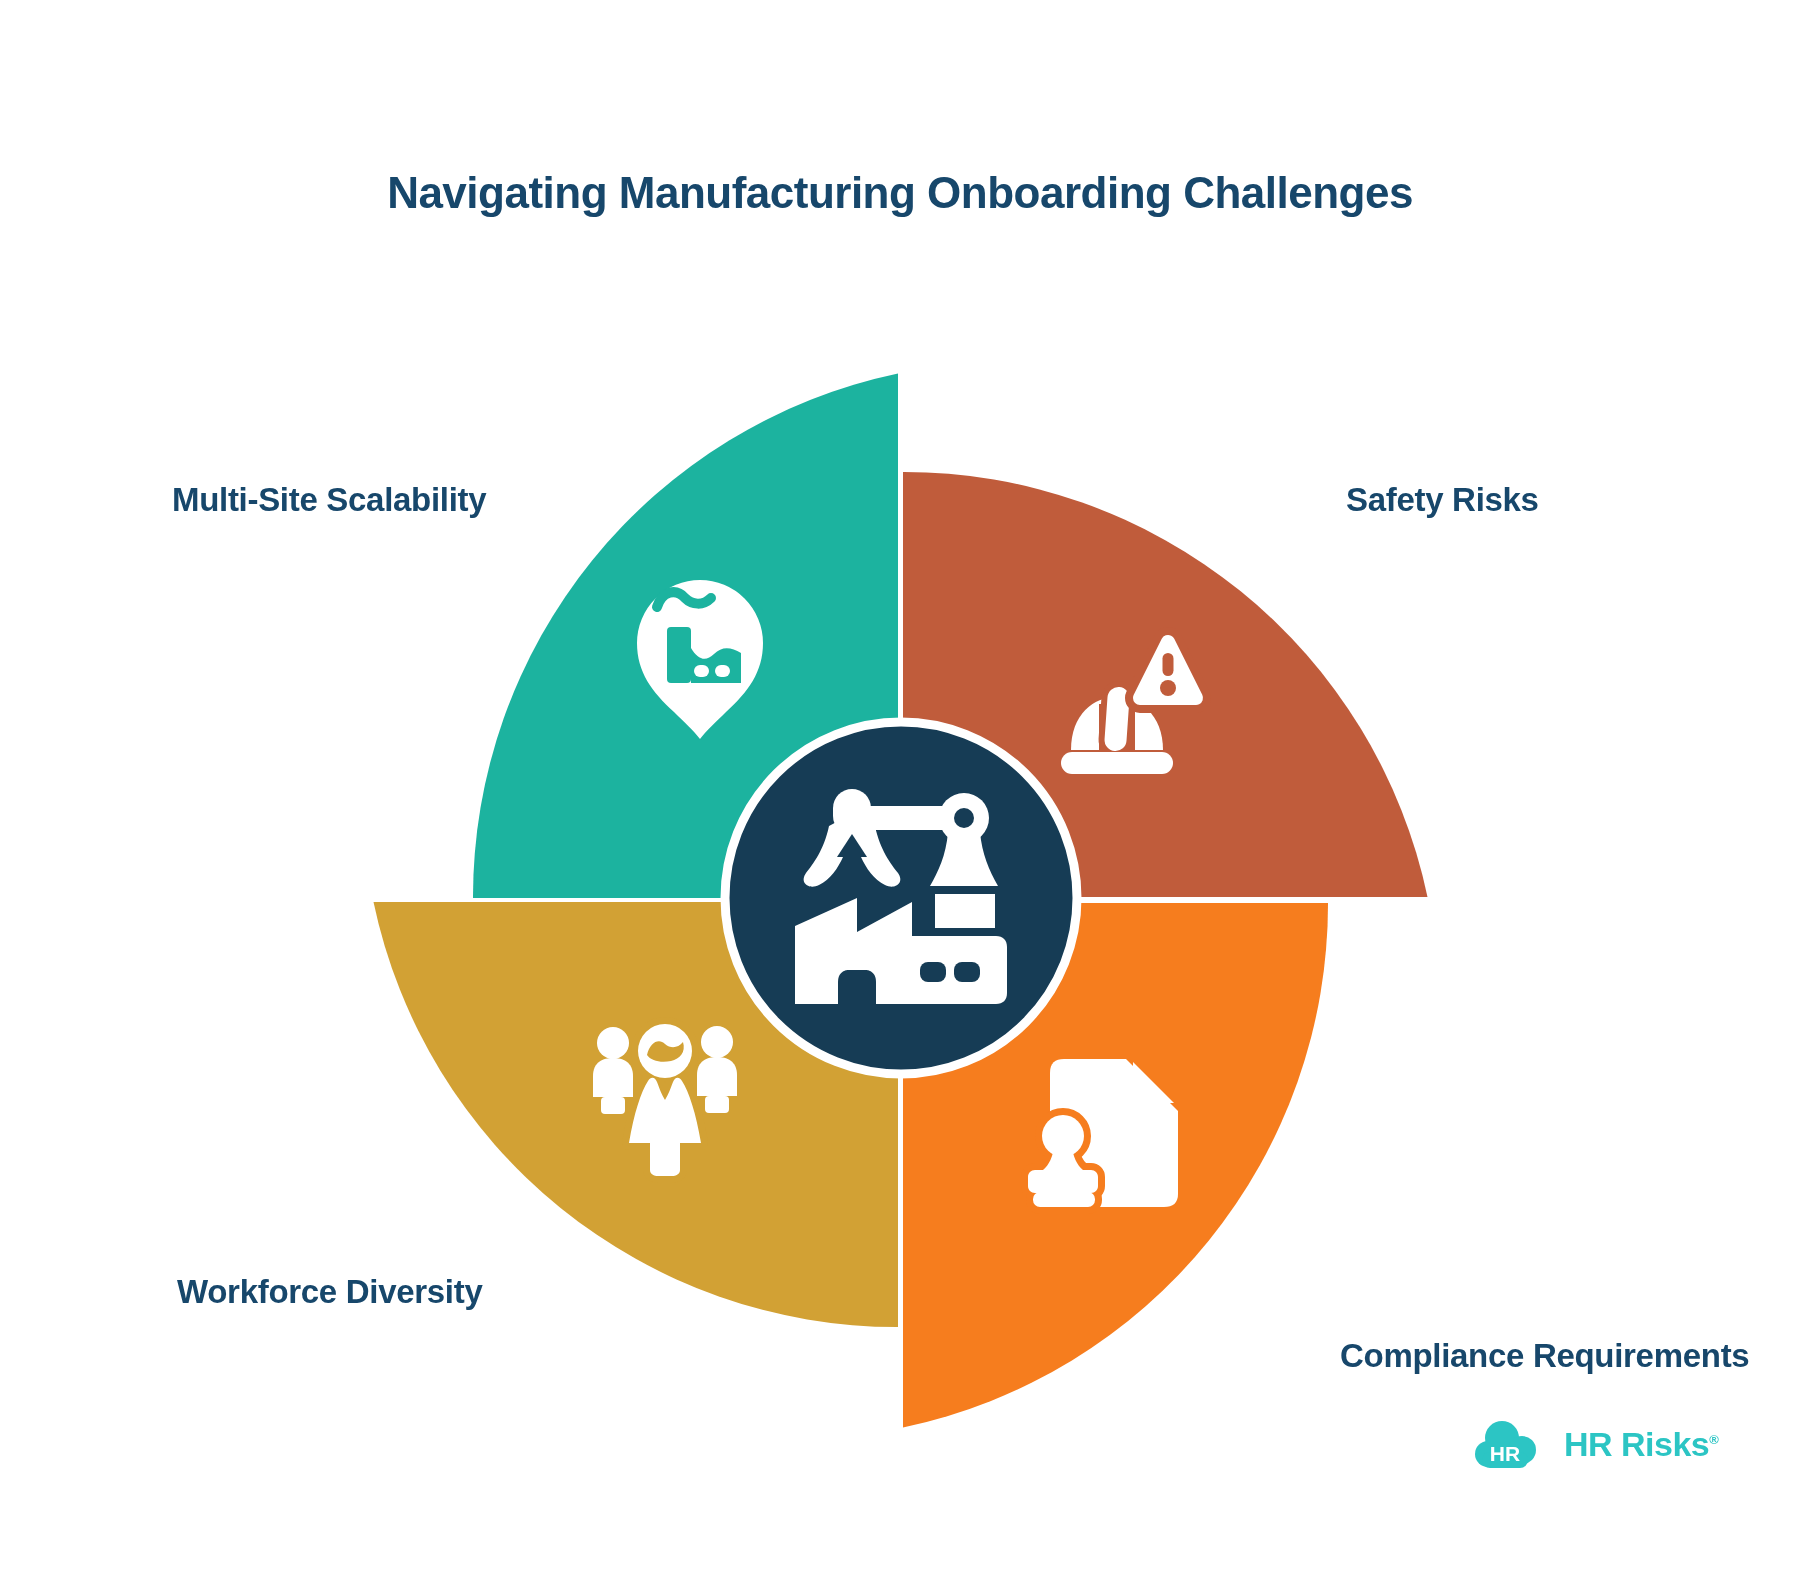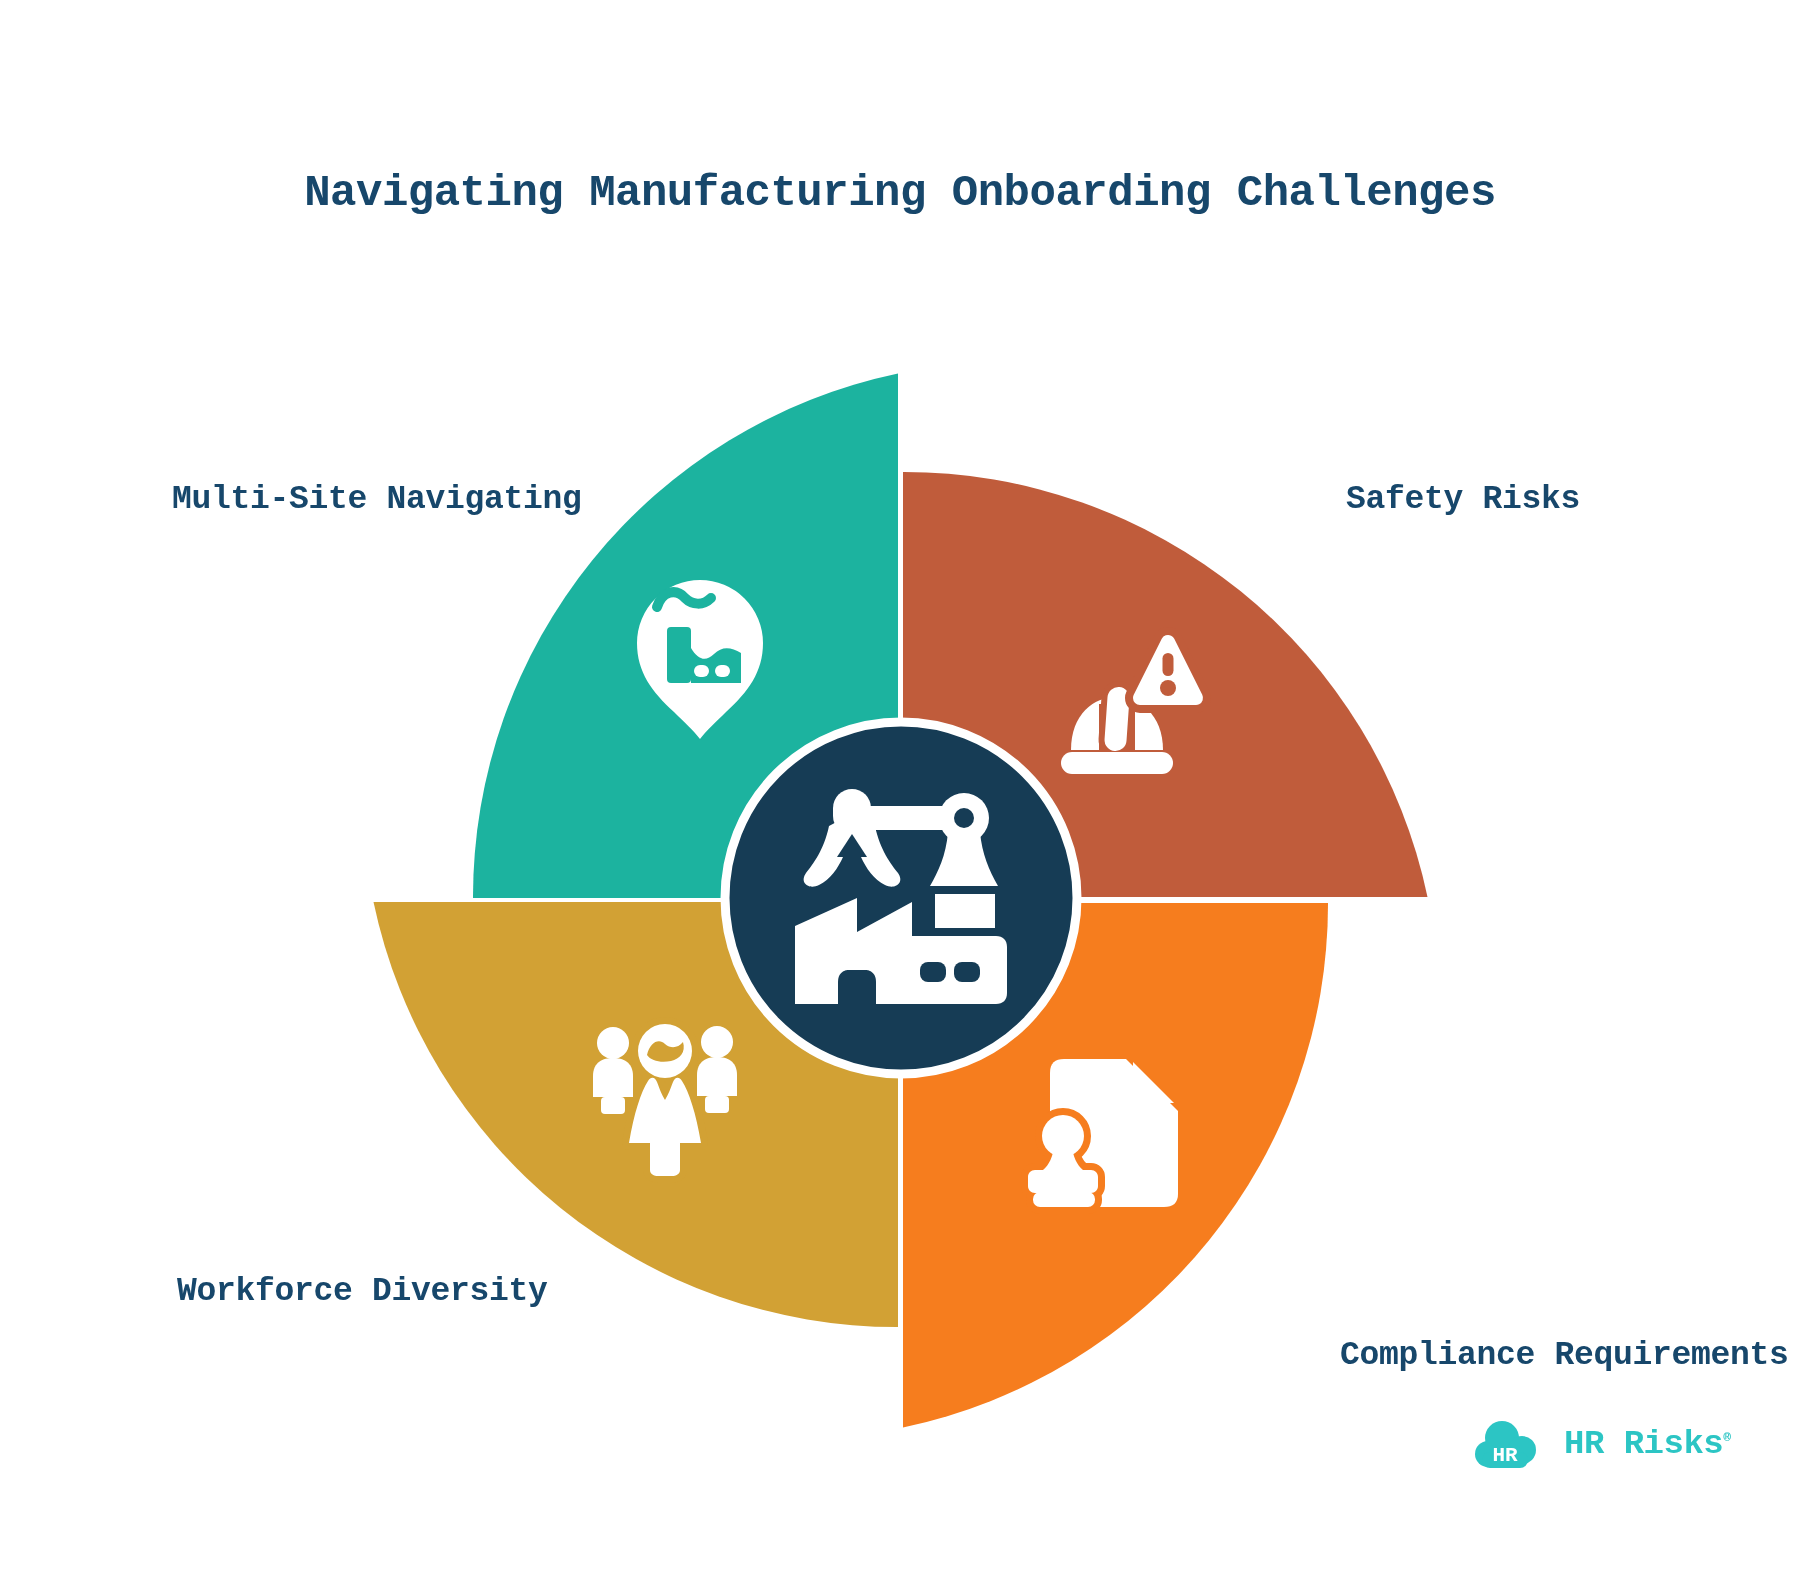--- a/index.html
+++ b/index.html
@@ -1,18 +1,18 @@
 <!DOCTYPE html>
 <html><head>
 <meta charset="utf-8">
 <style>
   html,body{margin:0;padding:0;background:#ffffff;}
   .canvas{
     position:relative;width:1800px;height:1592px;background:#ffffff;
-    font-family:Liberation Mono, monospace;overflow:hidden;
+    font-family:Liberation Sans, sans-serif;overflow:hidden;
   }
   .title{
     position:absolute;left:0;right:0;top:168px;text-align:center;
     font-size:44px;font-weight:bold;letter-spacing:-0.5px;color:#17476B;
   }
   .seg-label{
     position:absolute;font-size:33px;font-weight:bold;letter-spacing:-0.3px;
     color:#17476B;white-space:nowrap;
   }
   .label-tl{left:172px;top:481px;}
@@ -136,21 +136,21 @@
         <path d="M 837 857 L 852 834 L 867 857 Z"></path>
         <circle cx="964" cy="818" r="10"></circle>
         <path d="M 838 1004 L 838 982 C 838 970 848 970 848 970 L 866 970
                  C 866 970 876 970 876 982 L 876 1004 Z"></path>
         <rect x="920" y="962" width="26" height="20" rx="8"></rect>
         <rect x="954" y="962" width="26" height="20" rx="8"></rect>
       </g>
     </g>
   </svg>
 
-  <div class="seg-label label-tl">Multi-Site Navigating</div>
+  <div class="seg-label label-tl">Multi-Site Scalability</div>
   <div class="seg-label label-tr">Safety Risks</div>
   <div class="seg-label label-bl">Workforce Diversity</div>
   <div class="seg-label label-br">Compliance Requirements</div>
 
   <div class="logo">
     <svg width="70" height="56" viewBox="0 0 70 56">
       <g fill="#2CC5C4">
         <circle cx="18" cy="38" r="13"></circle>
         <circle cx="32" cy="22" r="17"></circle>
         <circle cx="52" cy="34" r="14"></circle>

